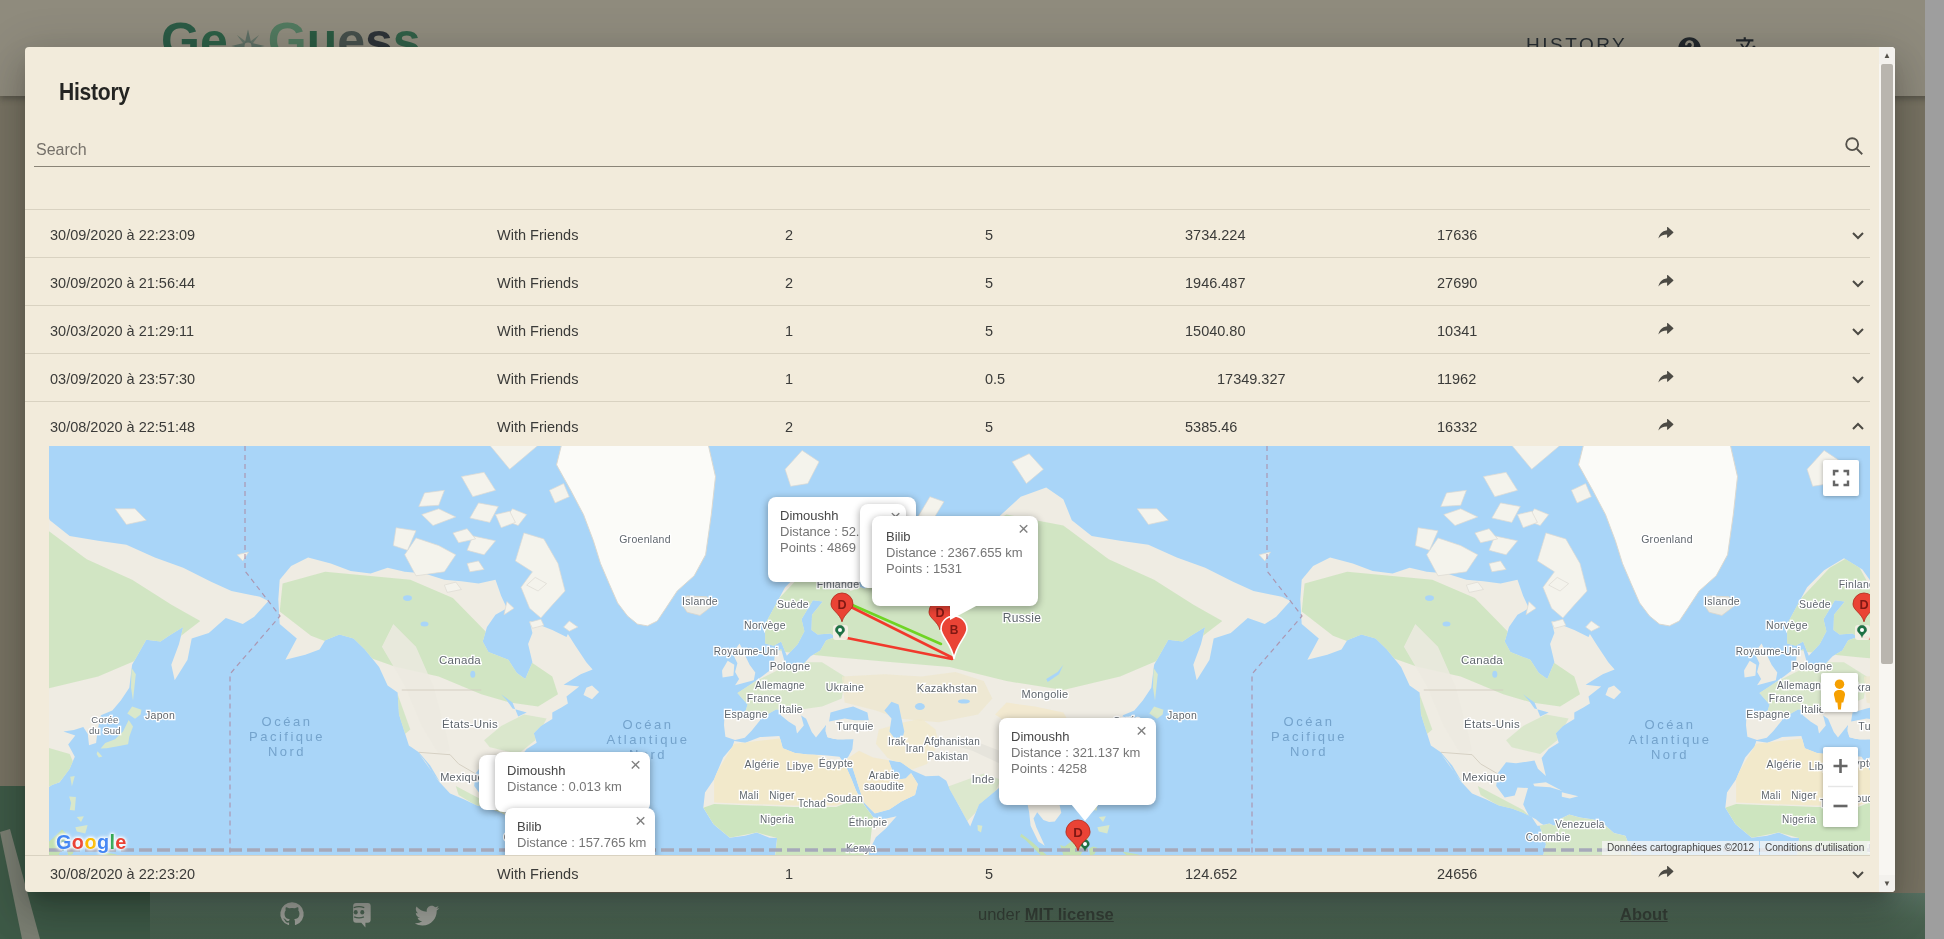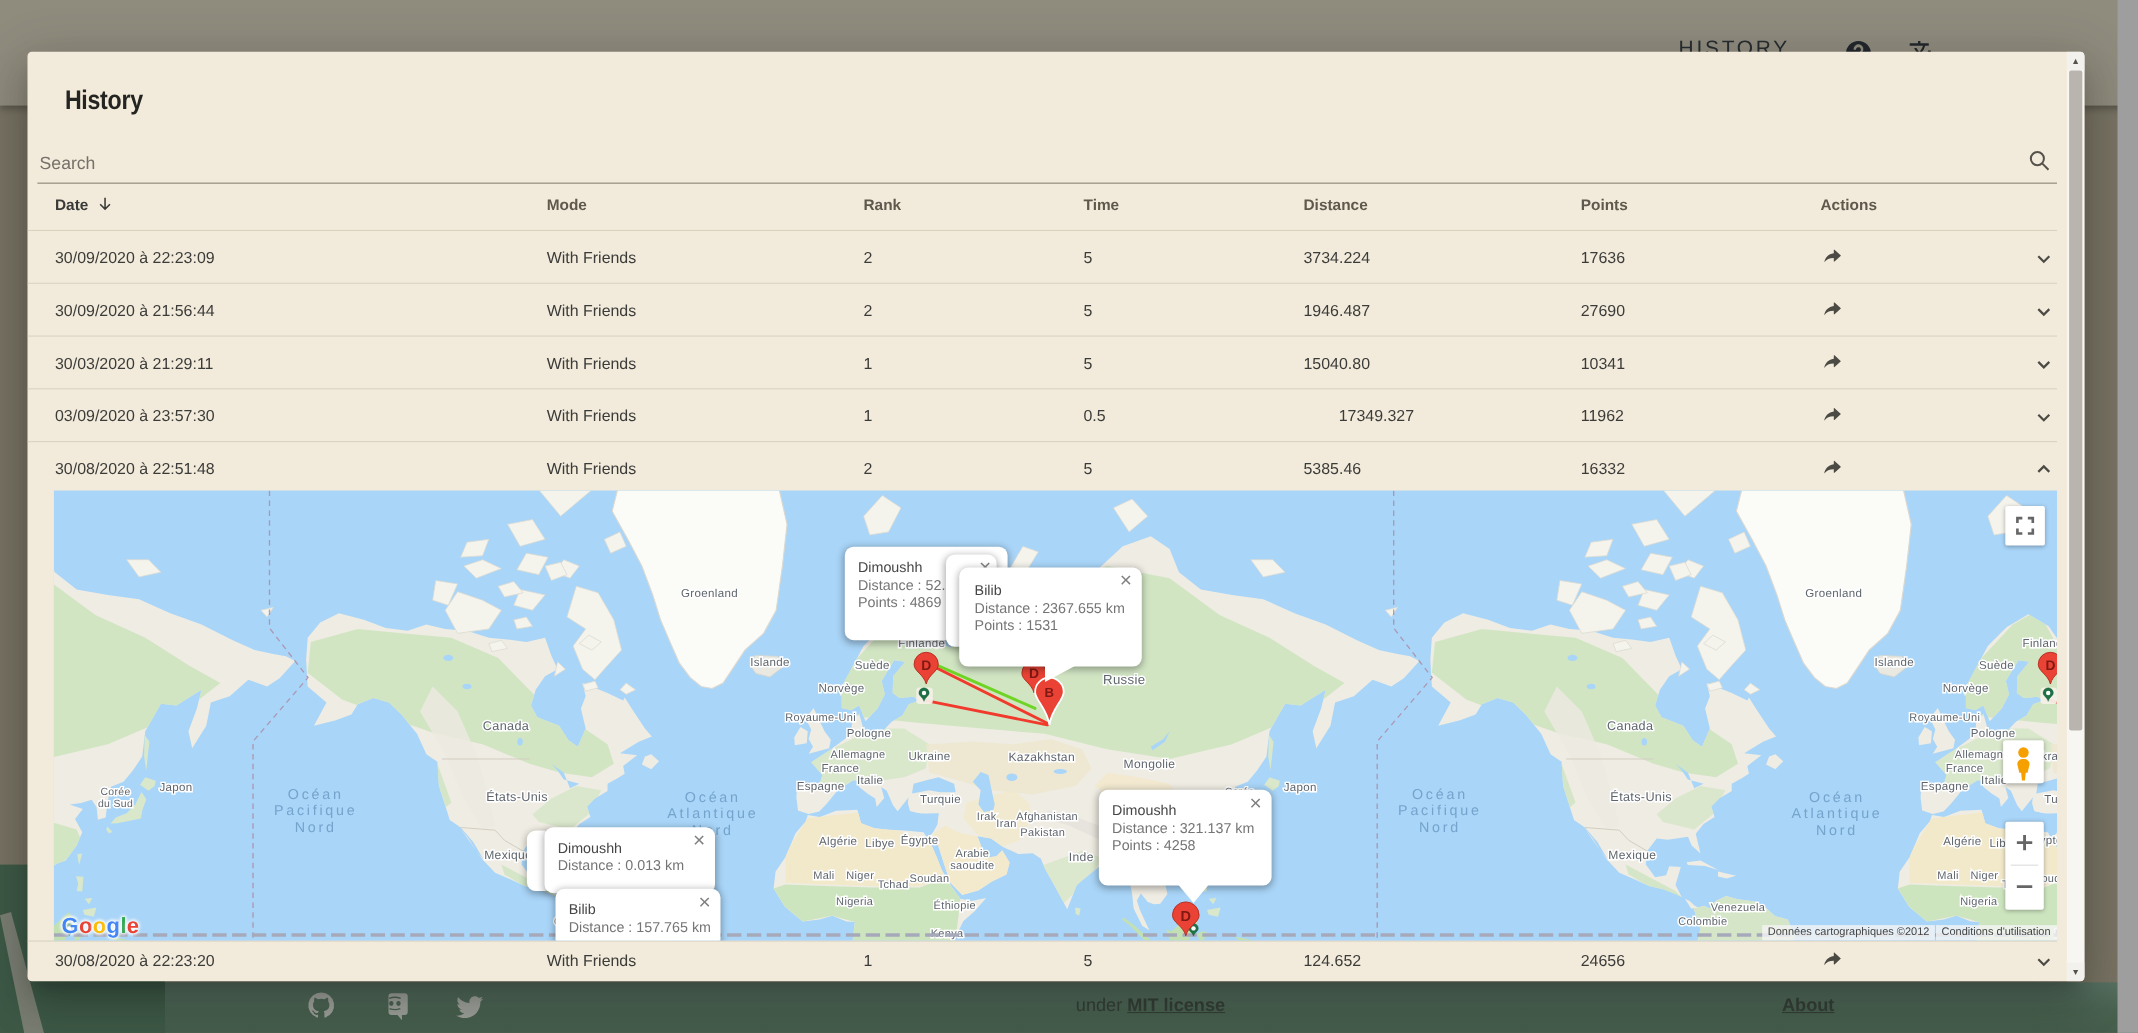--- a/index.html
+++ b/index.html
@@ -46,20 +46,33 @@
 .glogo { position:absolute; left:7px; bottom:1px; font-size:20px; font-weight:bold; letter-spacing:0.3px; z-index:6;
   text-shadow:0 0 3px #fff,0 0 3px #fff,0 0 4px #fff,0 0 5px #fff; }
 .attr { position:absolute; right:0; bottom:0; height:14px; background:rgba(245,245,245,0.8); color:#444;
   font-size:10px; line-height:14px; padding:0 5px; z-index:6; }
 .msb { position:absolute; right:0; top:0; width:16px; height:845px; background:#F8F6F2; z-index:30; }
 .msb .btn { position:absolute; left:0; width:16px; height:17px; background:#F3F1ED; color:#55524B; font-size:8px; text-align:center; line-height:17px; }
 .msb .thumb { position:absolute; left:2px; top:17px; width:12px; height:600px; background:#B9B5AE; border-radius:2px; }
 </style></head><body>
 <div class="stage">
   <div class="hdr">
+    <div class="logo"><span style="color:#2B5A45">G</span><span style="color:#2D5F46">e</span><svg width="38" height="38" viewBox="0 0 24 24" style="margin:0 1px;vertical-align:-7px">
+          <g fill="#5D6E64">
+            <path d="M12 1.5 L14 10 L12 12 L10 10 Z"></path>
+            <path d="M12 22.5 L14 14 L12 12 L10 14 Z"></path>
+            <path d="M1.5 12 L10 10 L12 12 L10 14 Z"></path>
+            <path d="M22.5 12 L14 10 L12 12 L14 14 Z"></path>
+            <path d="M5 5 L11 9.5 L9.5 11 Z" opacity="0.85"></path>
+            <path d="M19 5 L13 9.5 L14.5 11 Z" opacity="0.85"></path>
+            <path d="M5 19 L10.5 14.5 L9 13 Z" opacity="0.85"></path>
+            <path d="M19 19 L13.5 14.5 L15 13 Z" opacity="0.85"></path>
+          </g>
+          <circle cx="12" cy="12" r="2.2" fill="#8F8B7D"></circle>
+        </svg><span style="color:#51795F">G</span><span style="color:#2B5A42">u</span><span style="color:#454F4B">e</span><span style="color:#2E3338">s</span><span style="color:#315F47">s</span></div>
     <div class="navh">HISTORY</div>
     <svg class="hicon" style="left:1676px" width="27" height="27" viewBox="0 0 24 24" fill="#23282C">
         <path d="M12 2a10 10 0 1 0 0 20 10 10 0 0 0 0-20zm1 17h-2v-2h2v2zm2.07-7.75l-.9.92C13.45 12.9 13 13.5 13 15h-2v-.5c0-1.1.45-2.1 1.17-2.83l1.24-1.26A2 2 0 1 0 10 9H8a4 4 0 1 1 7.07 2.25z" fill="#23282C"></path>
       </svg>
     <svg class="hicon" style="left:1735px" width="26" height="26" viewBox="0 0 24 24" fill="#23282C">
         <path d="M12.87 15.07l-2.54-2.51.03-.03A17.5 17.5 0 0 0 14.07 6H17V4h-7V2H8v2H1v2h11.17C11.5 7.92 10.44 9.75 9 11.35 8.07 10.32 7.3 9.19 6.69 8h-2c.73 1.63 1.73 3.17 2.98 4.56l-5.09 5.02L4 19l5-5 3.11 3.11.76-2.04zM18.5 10h-2L12 22h2l1.12-3h4.75L21 22h2l-4.5-12zm-2.62 7l1.62-4.33L19.12 17h-3.24z"></path>
       </svg>
   </div>
   <div class="footer">
     <svg class="fic" style="left:278px;top:7px" width="28" height="28" viewBox="0 0 24 24" fill="#9FA29B">
@@ -83,32 +96,20 @@
     </svg>
 
   <div class="modal">
     <div class="title">History</div>
     <div class="slabel">Search</div>
     <div class="sline"></div>
     <svg class="mag" width="22" height="22" viewBox="0 0 24 24" fill="none" stroke="#55524B" stroke-width="2">
         <circle cx="10" cy="10" r="6.5"></circle>
         <line x1="15" y1="15" x2="21" y2="21"></line>
       </svg>
-    <div class="thead">
-      <span class="d" style="left:25px">Date</span>
-      <svg style="position:absolute;left:62px;top:14px" width="17" height="17" viewBox="0 0 24 24" fill="#3A3A38">
-          <path d="M11 4h2v12.17l4.59-4.58L19 13l-7 7-7-7 1.41-1.41L11 16.17V4z"></path>
-        </svg>
-      <span style="left:472px">Mode</span>
-        <span style="left:760px">Rank</span>
-        <span style="left:960px">Time</span>
-      <span style="left:1160px">Distance</span>
-        <span style="left:1412px">Points</span>
-        <span style="left:1630px">Actions</span>
-    </div>
     <div class="trow" style="top:161.5px">
 <span style="left:25px">30/09/2020 à 22:23:09</span>
         <span style="left:472px">With Friends</span>
         <span style="left:760px">2</span>
 <span style="left:960px">5</span>
         <span style="left:1160px">3734.224</span>
         <span style="left:1412px">17636</span>
 <span class="ic" style="left:1631px"><svg width="19" height="19" viewBox="0 0 24 24" fill="#4C4A44">
             <path d="M14 9V5.5c0-.44.52-.66.84-.37l7.02 6.37c.21.2.21.54 0 .74l-7.02 6.37c-.32.29-.84.07-.84-.37V14.5c-5 0-8.5 1.6-11 5.1 1-5 4-9.6 11-10.6z"></path>
           </svg></span>

